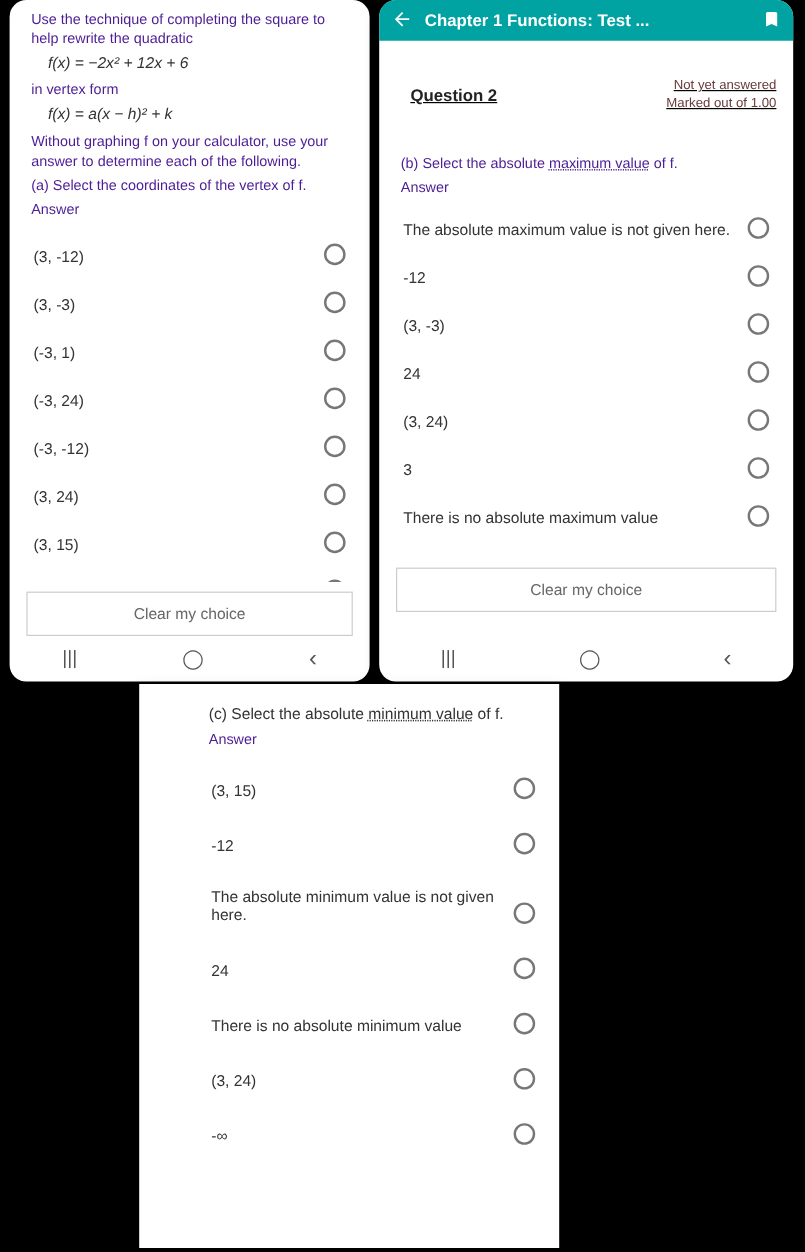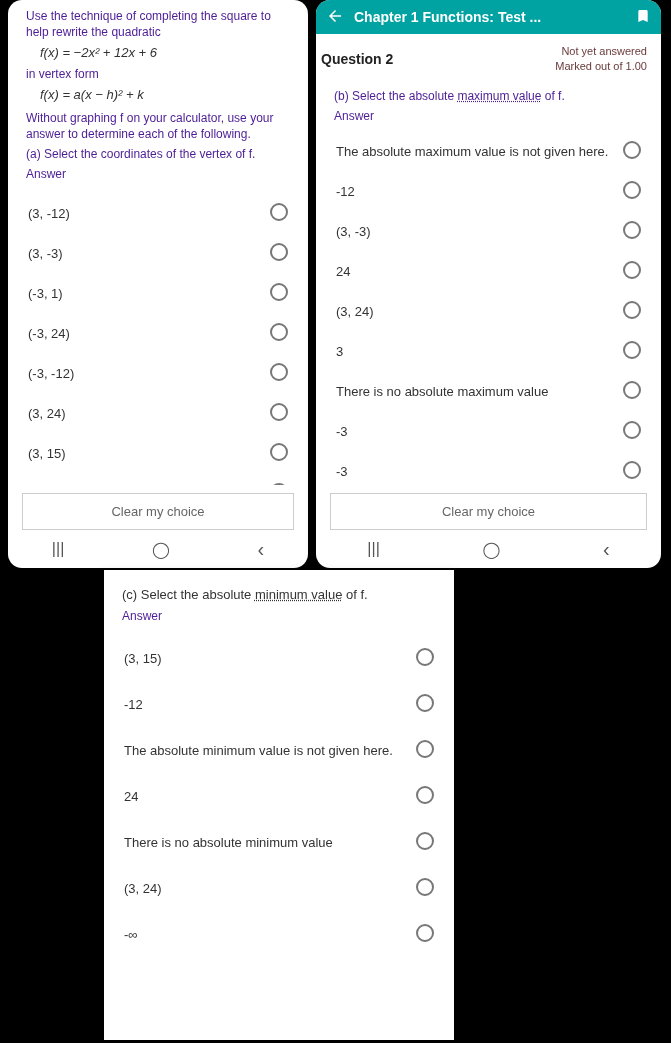--- a/index.html
+++ b/index.html
@@ -14,22 +14,22 @@
   }
   .panel {
     background: #fff;
     border-radius: 14px;
     position: absolute;
     box-shadow: 0 6px 12px rgba(0,0,0,0.3);
     display: flex;
     flex-direction: column;
   }
   .panel1 { left: 8px; top: 0; width: 300px; height: 568px; }
-  .panel2 { left: 316px; top: 0; width: 345px; height: 568px; }
-  .panel3 { left: 104px; top: 570px; width: 350px; height: 470px; border-radius: 0; }
+  .panel2 { left: 316px; top: 0; width: 345px; height: 568px; gap: 20px; }
+  .panel3 { left: 116px; top: 570px; width: 350px; height: 470px; border-radius: 0; padding-left: 40px; }
 
   
   .header {
     background: #00a2a2;
     color: #fff;
     height: 34px;
     display: flex;
     align-items: center;
     padding: 0 10px;
     border-radius: 14px 14px 0 0;
@@ -38,21 +38,22 @@
     font-size: 14px;
   }
   .header .spacer { flex: 1; }
   .header svg { fill: #fff; }
 
   
   .qrow {
     display: flex;
     align-items: center;
     justify-content: space-between;
-    padding: 10px 14px 6px 5px;
+    padding: 10px 14px 6px 26px;
+    text-decoration: underline;
   }
   .qrow .qnum { font-weight: bold; font-size: 14px; color: #222; }
   .qrow .qstat { text-align: right; font-size: 11px; color: #6a3a3a; line-height:1.35;}
 
   
   .content { padding: 8px 18px; flex: 1; overflow: hidden; color:#333; }
   .content p { margin-bottom: 4px; line-height:1.35;}
   .formula { font-style: italic; margin: 2px 0 4px 14px; }
   .small { font-size: 12px; color:#4c1d95;}
   .underline-dashed { text-decoration: underline dotted; text-align: center; }

